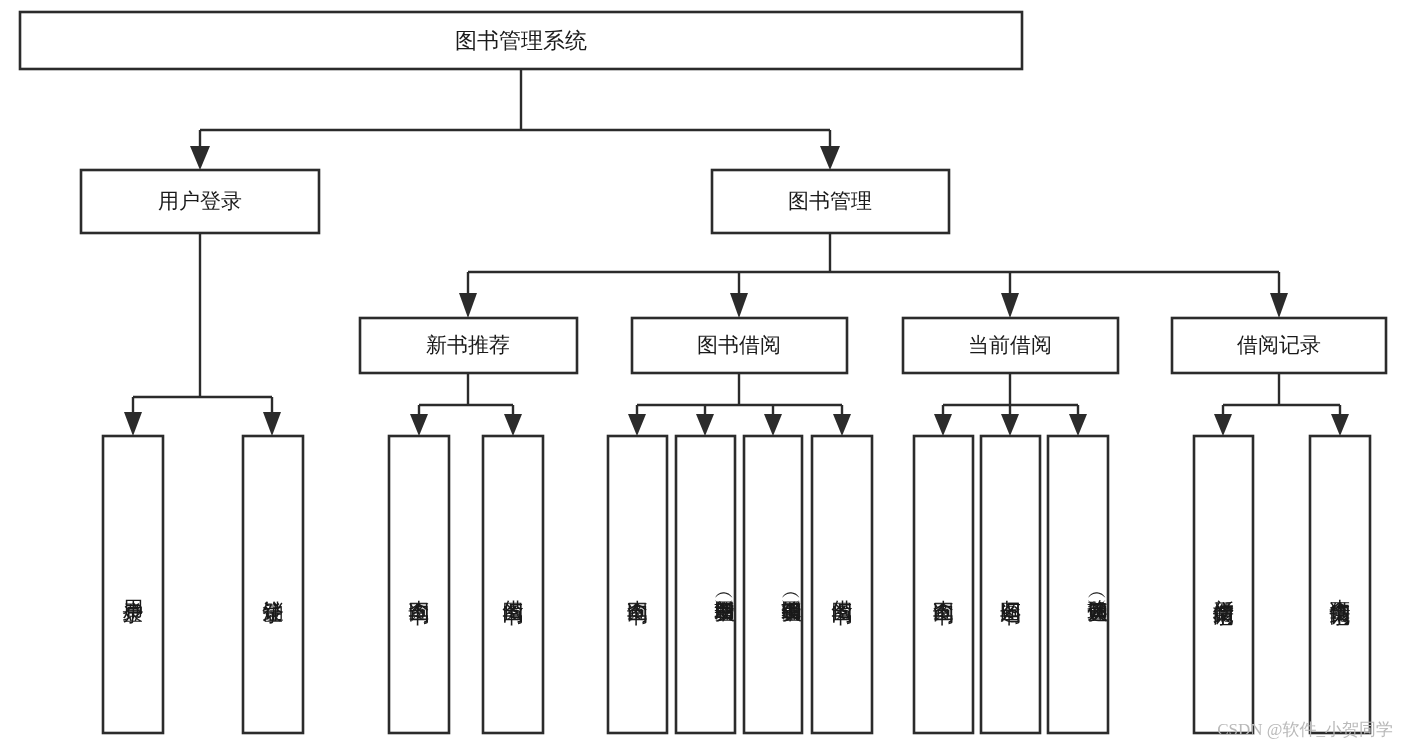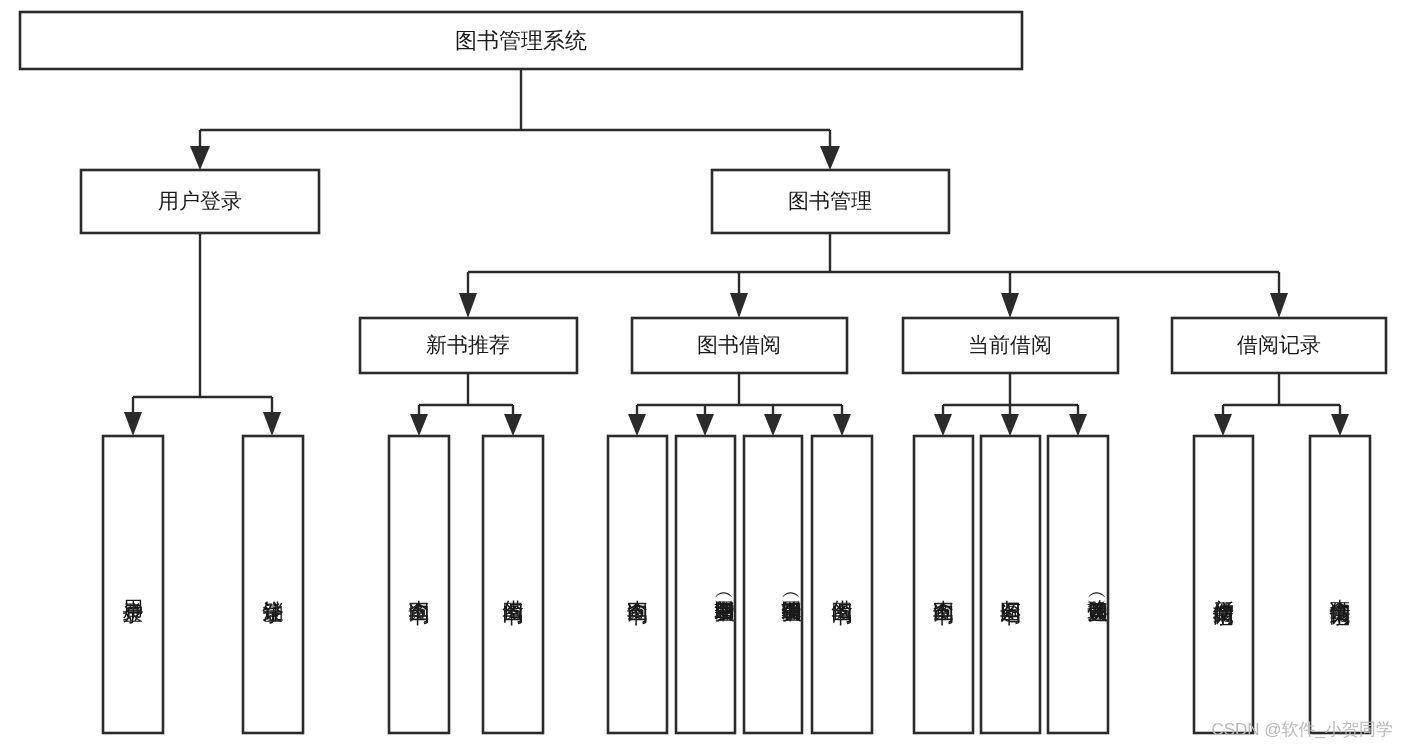--- a/index.html
+++ b/index.html
@@ -47,21 +47,21 @@
     stroke-linecap: butt;
   }
   .arrow-head {
     fill: #2b2b2b;
     stroke: none;
   }
   .watermark {
     position: absolute;
     right: 12px;
     bottom: 6px;
-    font-family: Liberation Sans, sans-serif;
+    font-family: Liberation Serif, serif;
     font-size: 17px;
     color: #b9b9b9;
     white-space: nowrap;
     pointer-events: none;
     user-select: none;
   }
 </style>
 </head>
 <body>
 

